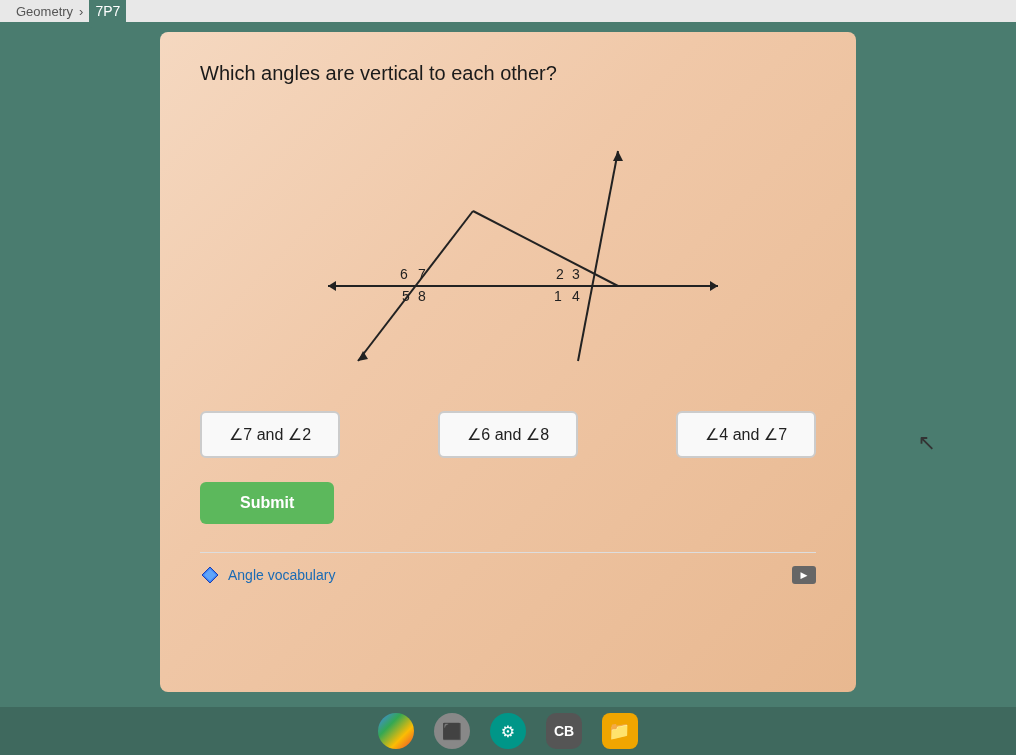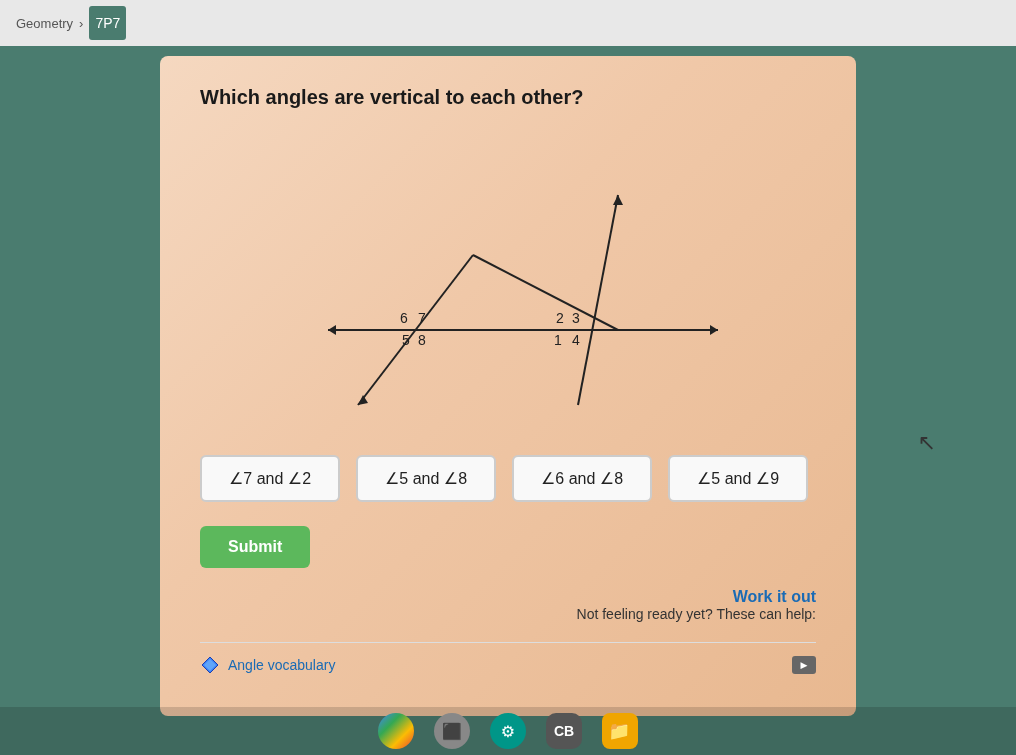--- a/index.html
+++ b/index.html
@@ -14,74 +14,73 @@
 
     
     .breadcrumb-bar {
       background-color: #e8e8e8;
       padding: 6px 16px;
       font-size: 13px;
       color: #555;
       display: flex;
       align-items: center;
       gap: 6px;
-      height: 46px;
+      height: 22px;
     }
 
     
     .main-area {
       background: linear-gradient(135deg, #f5d8c0 0%, #f0c8a8 40%, #e8b890 100%);
       margin: 10px 160px;
       border-radius: 8px;
       padding: 30px 40px 20px 40px;
       min-height: 660px;
       position: relative;
     }
 
     .question-title {
       font-size: 20px;
-      font-weight: bold;
+      font-weight: normal;
       color: #1a1a1a;
-      margin-bottom: 36px;
+      margin-bottom: 16px;
     }
 
     
     .diagram-container {
       width: 420px;
       height: 280px;
       margin: 0 auto 30px auto;
       position: relative;
     }
 
     
     .answer-options {
       display: flex;
-      gap: 16px;
-      justify-content: flex-start;
+      justify-content: space-between;
       margin-bottom: 24px;
       flex-wrap: nowrap;
     }
     .answer-option {
       border: 2px solid #ccc;
       background: #f9f9f9;
       border-radius: 6px;
       padding: 12px 20px;
       font-size: 16px;
       cursor: pointer;
       min-width: 140px;
       text-align: center;
       color: #222;
     }
 
     
     .submit-btn {
       background-color: #5cb85c;
       color: white;
       border: none;
-      padding: 12px 28px;
+      padding: 12px 40px;
       font-size: 16px;
       border-radius: 6px;
       cursor: pointer;
       font-weight: bold;
       margin-bottom: 20px;
     }
 
     
     .work-it-out {
       text-align: right;
@@ -97,21 +96,21 @@
       color: #333;
     }
 
     
     .resource-bar {
       display: flex;
       justify-content: space-between;
       align-items: center;
       border-top: 1px solid #ddd;
       padding-top: 12px;
-      margin-top: 20px;
+      margin-top: 8px;
     }
     .resource-left {
       display: flex;
       align-items: center;
       gap: 8px;
       color: #1a6bb5;
       font-size: 14px;
       cursor: pointer;
     }
     .resource-right {
@@ -217,38 +216,31 @@
       <polygon points="60,260 65,250 70,258" fill="#222"></polygon>
     </svg>
   </div>
 
   
   <div class="answer-options">
     <div class="answer-option">
       <span>∠7 and ∠2</span>
     </div>
     <div class="answer-option">
-      <span>∠5 and ∠8</span>
+      <span>∠6 and ∠8</span>
     </div>
     <div class="answer-option">
-      <span>∠6 and ∠8</span>
-    </div>
-    <div class="answer-option">
-      <span>∠5 and ∠9</span>
+      <span>∠4 and ∠7</span>
     </div>
   </div>
 
   
   <button class="submit-btn">Submit</button>
 
   
-  <div class="work-it-out">
-    <div class="work-it-out-title">Work it out</div>
-    <div class="work-it-out-text">Not feeling ready yet? These can help:</div>
-  </div>
 
   
   <div class="resource-bar">
     <div class="resource-left">
       <svg class="diamond-icon" viewBox="0 0 20 20">
         <polygon points="10,2 18,10 10,18 2,10" fill="#3b82f6" stroke="#1e40af" stroke-width="1"></polygon>
         <polygon points="10,4 16,10 10,16 4,10" fill="#60a5fa"></polygon>
       </svg>
       <span>Angle vocabulary</span>
     </div>

